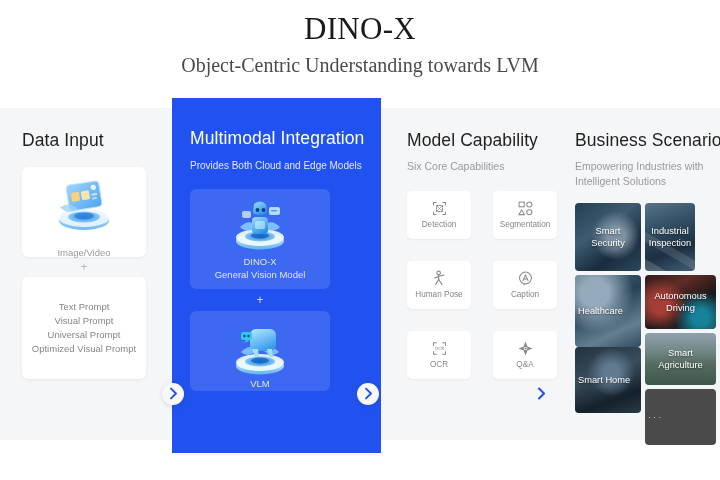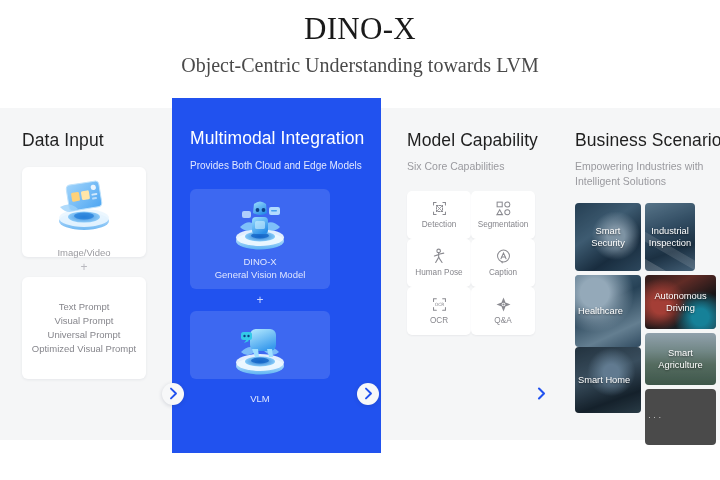--- a/index.html
+++ b/index.html
@@ -120,21 +120,21 @@
   .mcard {
     width: 140px;
     background: rgba(255,255,255,0.13);
     border-radius: 6px;
     display: flex;
     flex-direction: column;
     align-items: center;
     padding-top: 5px;
   }
   .mcard-1 { margin-top: 16px; height: 100px; }
-  .mcard-2 { height: 68px; gap: 15px; }
+  .mcard-2 { height: 80px; }
   .mcard-cap {
     font-size: 9.5px;
     color: #dfe6ff;
     text-align: center;
     line-height: 1.35;
   }
   .mplus {
     width: 140px;
     text-align: center;
     color: #ccd7ff;
@@ -142,21 +142,21 @@
     line-height: 22px;
   }
 
   
   .cap-grid {
     margin-top: 17px;
     width: 134px;
     display: grid;
     grid-template-columns: 64px 64px;
     grid-auto-rows: 48px;
-    gap: 0;
+    gap: 22px;
     text-align: right;
   }
   .cap-tile {
     background: #ffffff;
     border-radius: 5px;
     box-shadow: 0 1px 2px rgba(30,40,70,0.06);
     display: flex;
     flex-direction: column;
     align-items: center;
     justify-content: center;

